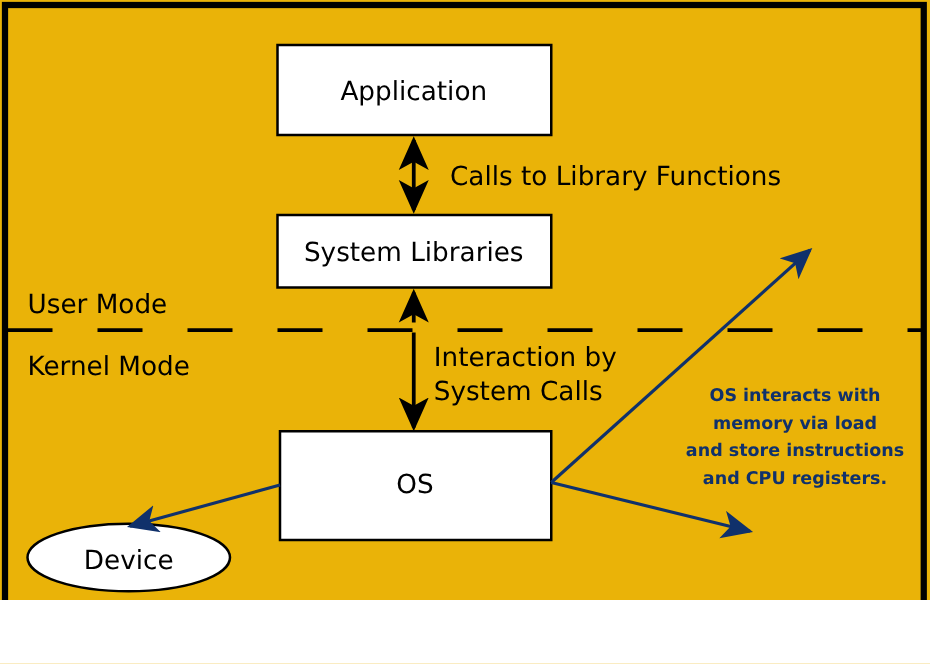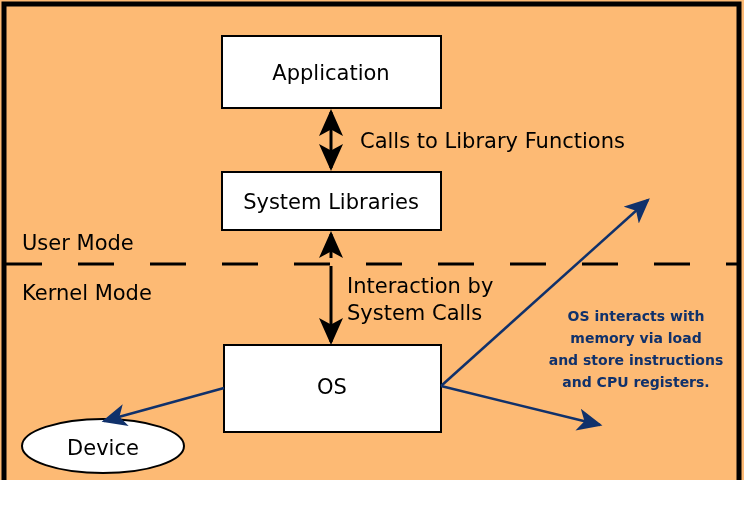--- a/index.html
+++ b/index.html
@@ -7,21 +7,21 @@
     padding: 0;
     background: #ffffff;
   }
   body {
     font-family: "DejaVu Sans", sans-serif;
   }
   #stage {
     position: relative;
     width: 744px;
     height: 480px;
-    background: #fdba74;
+    background: #eab308;
     overflow: hidden;
   }
   #diagram-svg {
     position: absolute;
     left: 0;
     top: 0;
     width: 744px;
     height: 531px;
   }
   .box-label {

